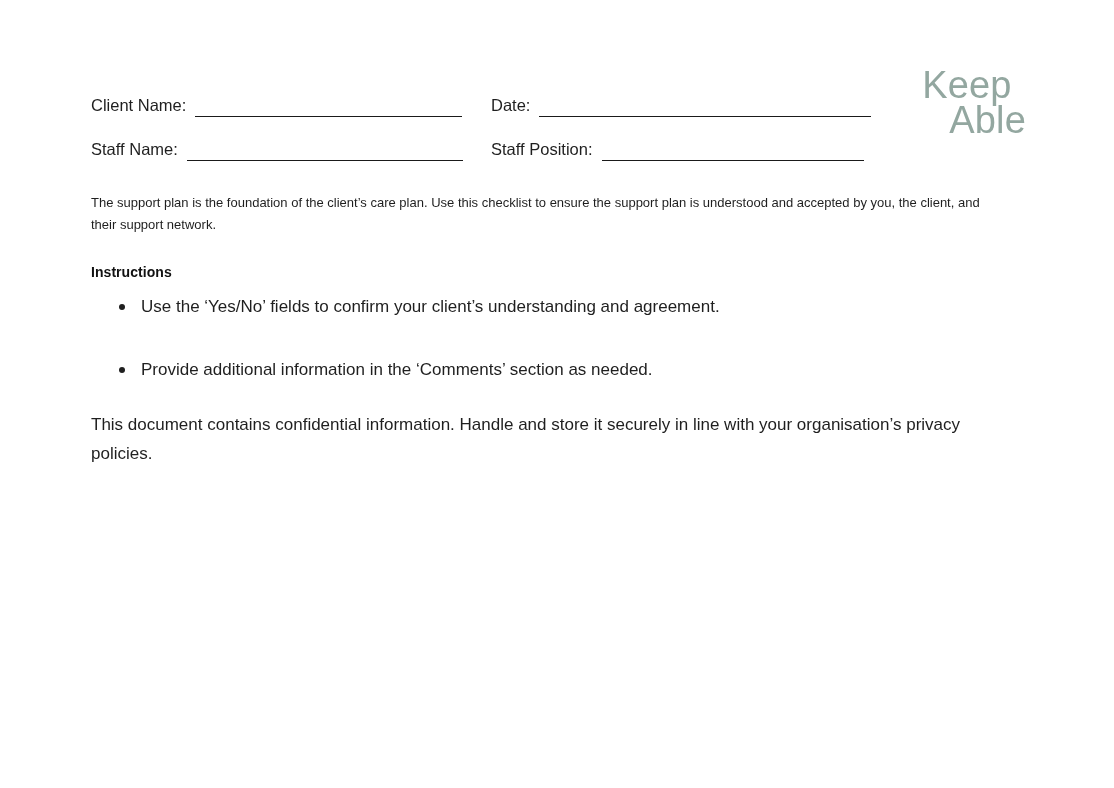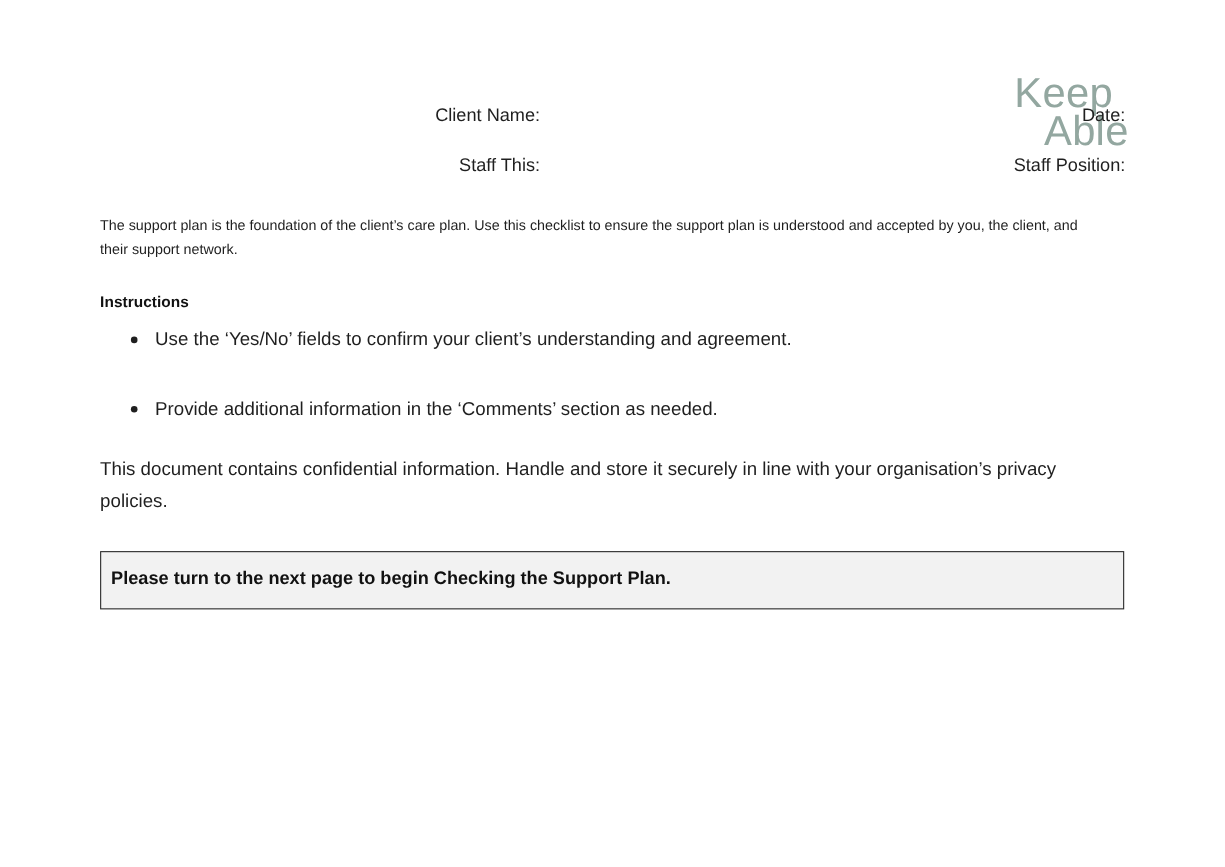--- a/index.html
+++ b/index.html
@@ -62,21 +62,20 @@
 
   
   .form-row {
     display: flex;
     align-items: flex-end;
     margin-bottom: 23px;
   }
   .form-field {
     display: flex;
     align-items: flex-end;
-    flex-direction: column;
   }
   .form-field.left { width: 400px; }
   .form-field.right { flex: 1; }
 
   .field-label {
     font-size: 16.5px;
     color: #1f1f1f;
     white-space: nowrap;
     line-height: 1.2;
     padding-bottom: 1px;
@@ -178,39 +177,36 @@
         <span class="field-rule"></span>
       </div>
       <div class="form-field right">
         <span class="field-label">Date:</span>
         <span class="field-rule"></span>
       </div>
     </div>
 
     <div class="form-row row2">
       <div class="form-field left">
-        <span class="field-label">Staff This:</span>
+        <span class="field-label">Staff Name:</span>
         <span class="field-rule"></span>
       </div>
       <div class="form-field right">
         <span class="field-label">Staff Position:</span>
         <span class="field-rule"></span>
       </div>
     </div>
 
     <p class="intro">The support plan is the foundation of the client’s care plan. Use this checklist to ensure the support plan is understood and accepted by you, the client, and their support network.</p>
 
     <h2 class="section-heading">Instructions</h2>
 
     <ul class="bullet-list">
       <li>Use the ‘Yes/No’ fields to confirm your client’s understanding and agreement.</li>
       <li>Provide additional information in the ‘Comments’ section as needed.</li>
     </ul>
 
 
     <p class="body-text">This document contains confidential information. Handle and store it securely in line with your organisation’s privacy policies.</p>
 
-    <div class="callout">
-      <span class="callout-text">Please turn to the next page to begin Checking the Support Plan.</span>
-    </div>
 
   </div>
 </div>
 
 </body></html>

